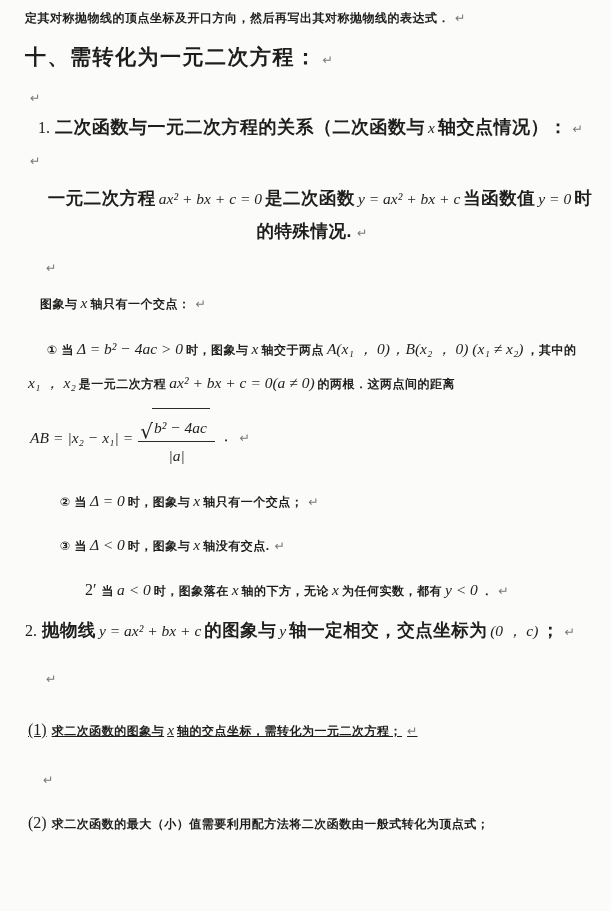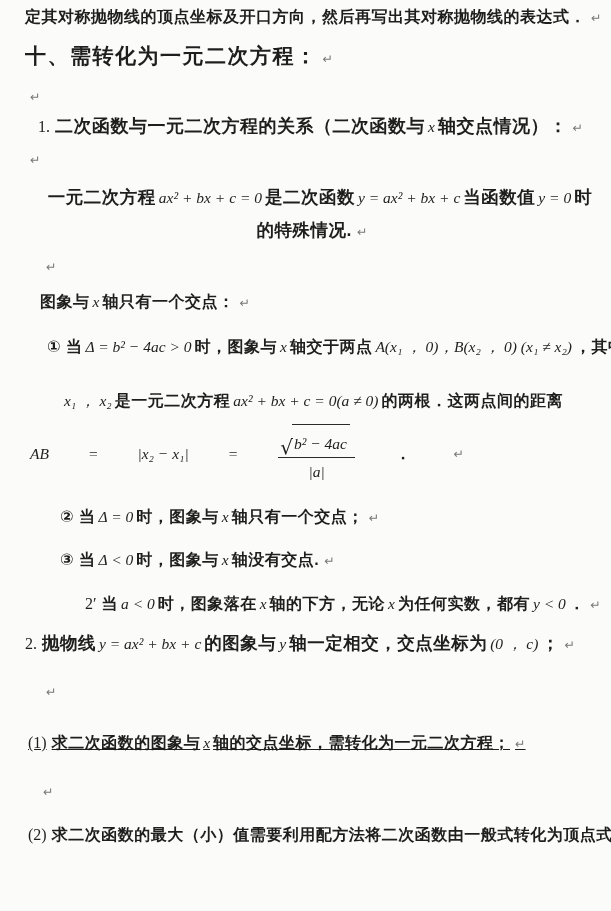--- a/index.html
+++ b/index.html
@@ -6,41 +6,41 @@
   body {
     width:611px; height:911px; overflow:hidden;
     background:#fbfbf9; color:#1e1e1e;
     font-family:"Liberation Sans","DejaVu Sans",sans-serif;
   }
   .page { padding:3px 12px 0 25px; }
   .line { line-height:23px; white-space:nowrap; }
   .wrap { white-space:normal; line-height:33px;text-align:center; }
 
   
-  .r-c { font-family:"Liberation Sans","DejaVu Sans",sans-serif; font-weight:600; font-size:16px; letter-spacing:0.5px; }
+  .r-c { font-family:"Liberation Sans","DejaVu Sans",sans-serif; font-weight:600; font-size:12px; letter-spacing:0.5px; }
   .r-h { font-family:"Liberation Sans","DejaVu Sans",sans-serif; font-weight:700; font-size:21px; letter-spacing:1.5px; }
   .r-m { font-family:"Liberation Serif","DejaVu Serif",serif; font-style:italic; font-size:15.5px; padding:0 3px; }
   .r-n { font-family:"Liberation Serif","DejaVu Serif",serif; font-size:16px; font-weight:500; padding-right:5px; }
   .r-pil { font-family:"DejaVu Sans",sans-serif; color:#787878; font-size:12.5px; padding-left:5px; font-weight:400; }
 
   .big .r-c { font-size:17.5px; }
   .med .r-c { font-size:18px; }
 
   
   .b-intro   { margin-top:2px; }
   .b-heading { margin-top:15px; }
   .b-blank1  { margin-top:14px; }
   .b-p1      { margin-top:7px;  padding-left:13px; }
   .b-blank2  { margin-top:8px; }
   .b-p2      { margin-top:10px; text-indent:16px; }
   .b-blank3  { margin-top:6px;  padding-left:16px; }
   .b-p3      { margin-top:12px; padding-left:15px; }
   .b-p4a     { margin-top:21px; padding-left:22px; }
-  .b-p4b     { margin-top:31px;text-align:center; }
-  .b-p4c     { margin-top:12px; padding-left:3px;gap:35px; }
+  .b-p4b     { margin-top:9px; }
+  .b-p4c     { margin-top:12px; padding-left:3px; }
   .b-p5      { margin-top:22px; padding-left:35px; }
   .b-p6      { margin-top:19px; padding-left:35px; }
   .b-p7      { margin-top:19px; padding-left:60px; }
   .b-p8      { margin-top:20px; padding-left:60px; }
   .b-p9      { margin-top:16px; }
   .b-p10     { margin-top:27px; }
   .b-blank4  { margin-top:23px; padding-left:16px; }
   .b-p11     { margin-top:28px; padding-left:3px;text-decoration:underline; }
   .b-blank5  { margin-top:24px; padding-left:13px; }
   .b-p12     { margin-top:20px; padding-left:3px; }

